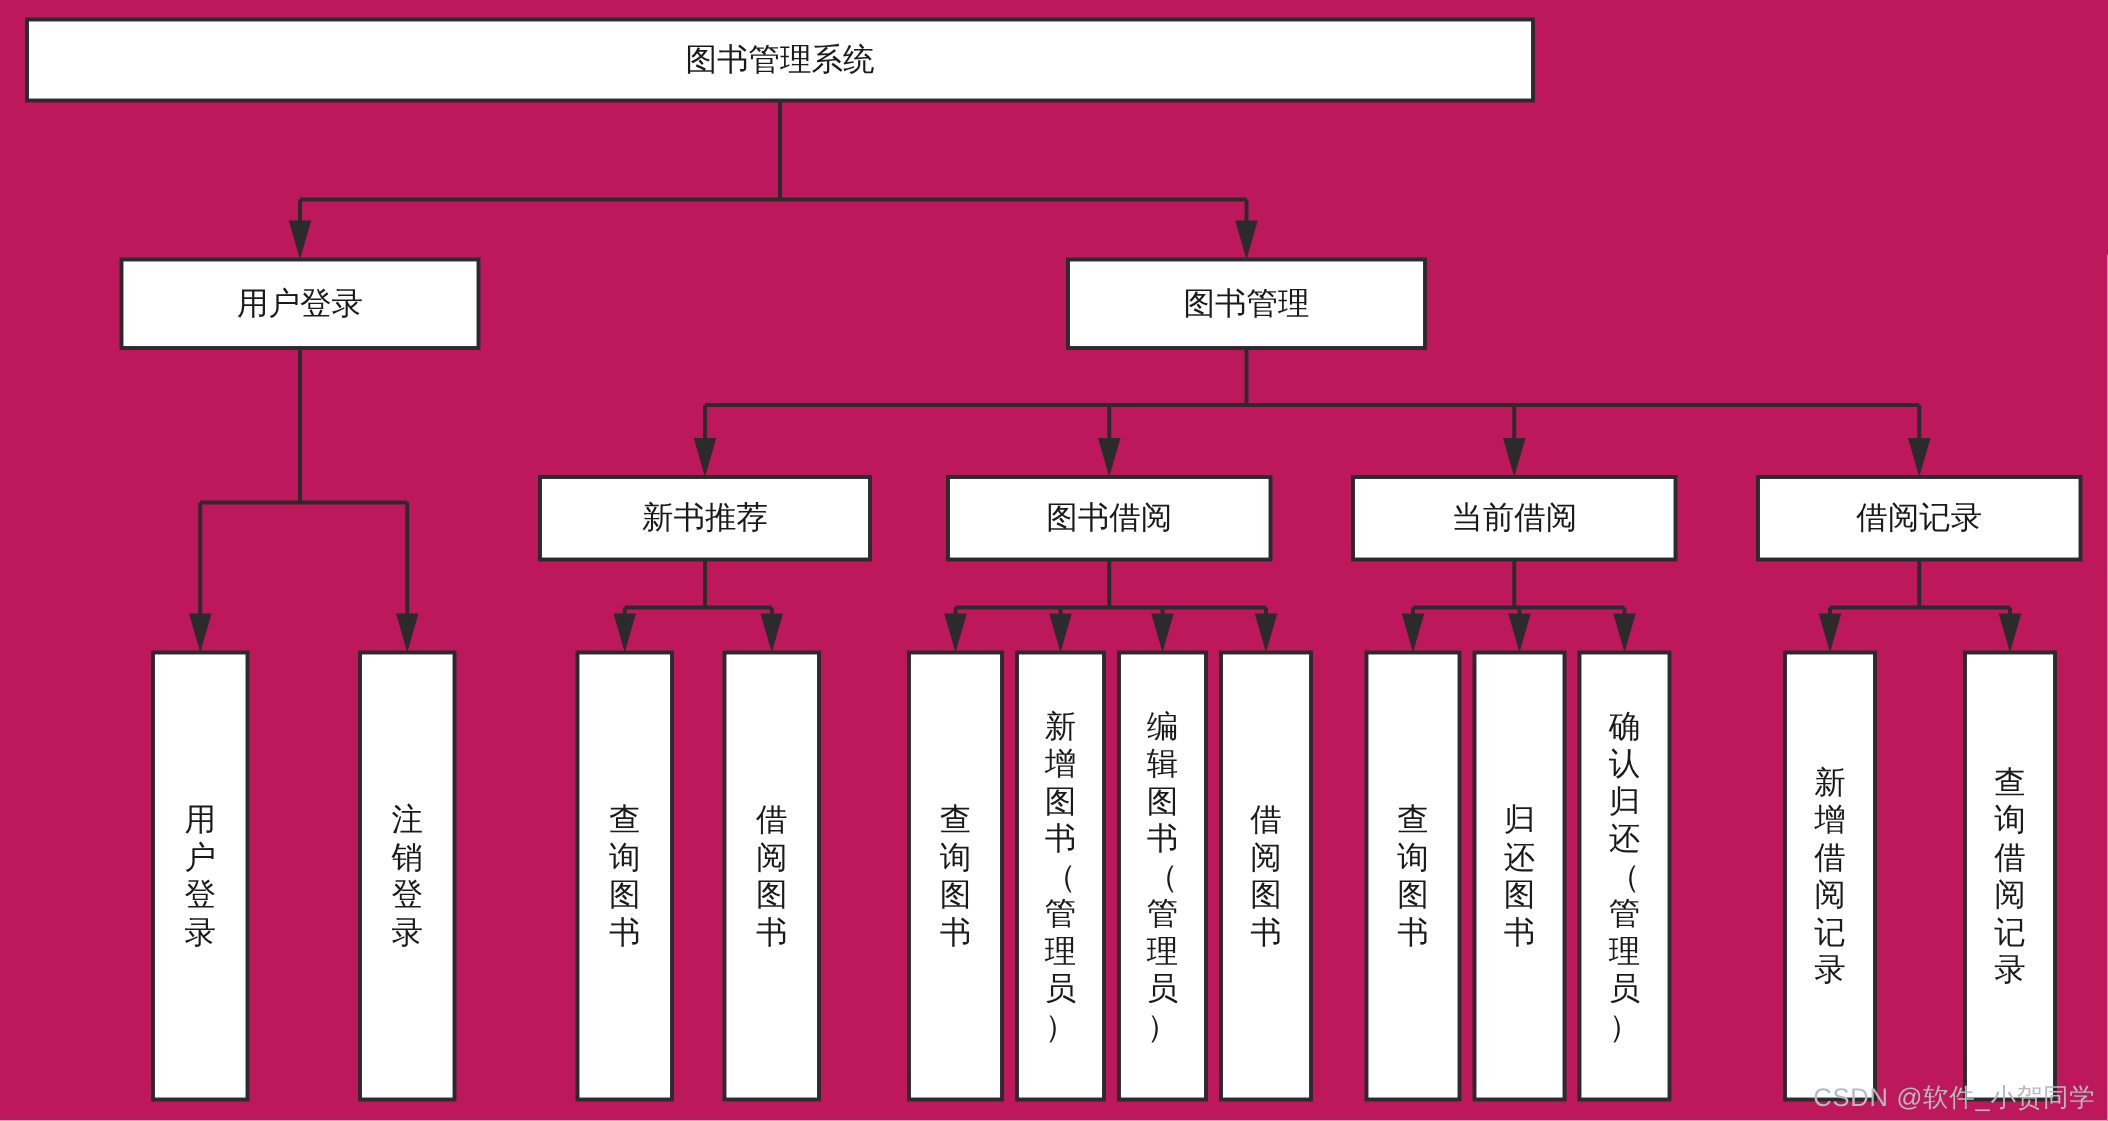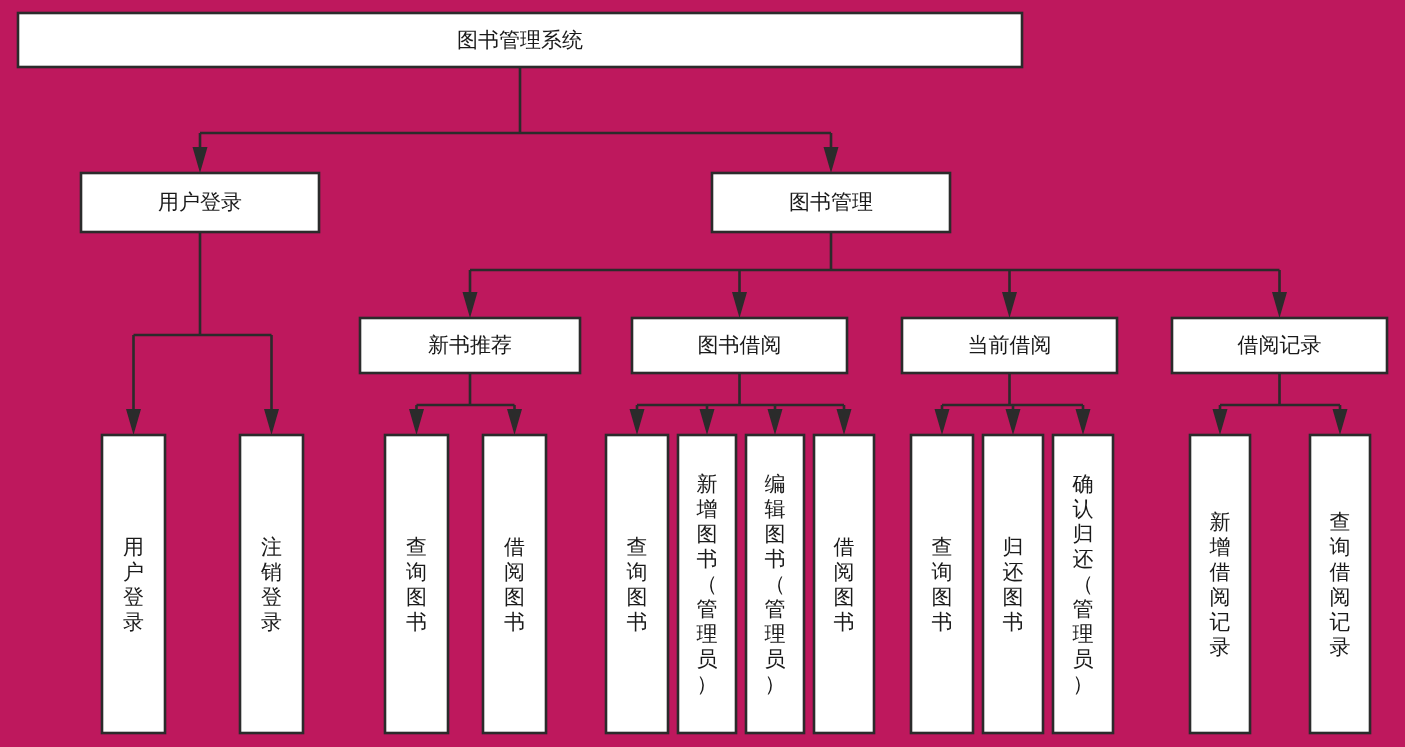--- a/index.html
+++ b/index.html
@@ -213,13 +213,14 @@
         <g>
           <rect x="1190" y="435" width="60" height="298" class="node-box"></rect>
           <text x="1220" y="528.5" class="node-label-v"><tspan x="1220" dy="0">新</tspan><tspan x="1220" dy="25">增</tspan><tspan x="1220" dy="25">借</tspan><tspan x="1220" dy="25">阅</tspan><tspan x="1220" dy="25">记</tspan><tspan x="1220" dy="25">录</tspan></text>
         </g>
         <g>
           <rect x="1310" y="435" width="60" height="298" class="node-box"></rect>
           <text x="1340" y="528.5" class="node-label-v"><tspan x="1340" dy="0">查</tspan><tspan x="1340" dy="25">询</tspan><tspan x="1340" dy="25">借</tspan><tspan x="1340" dy="25">阅</tspan><tspan x="1340" dy="25">记</tspan><tspan x="1340" dy="25">录</tspan></text>
         </g>
       </g>
   </svg>
+  <div class="watermark">CSDN @软件_小贺同学</div>
 </div>
 
 </body></html>

